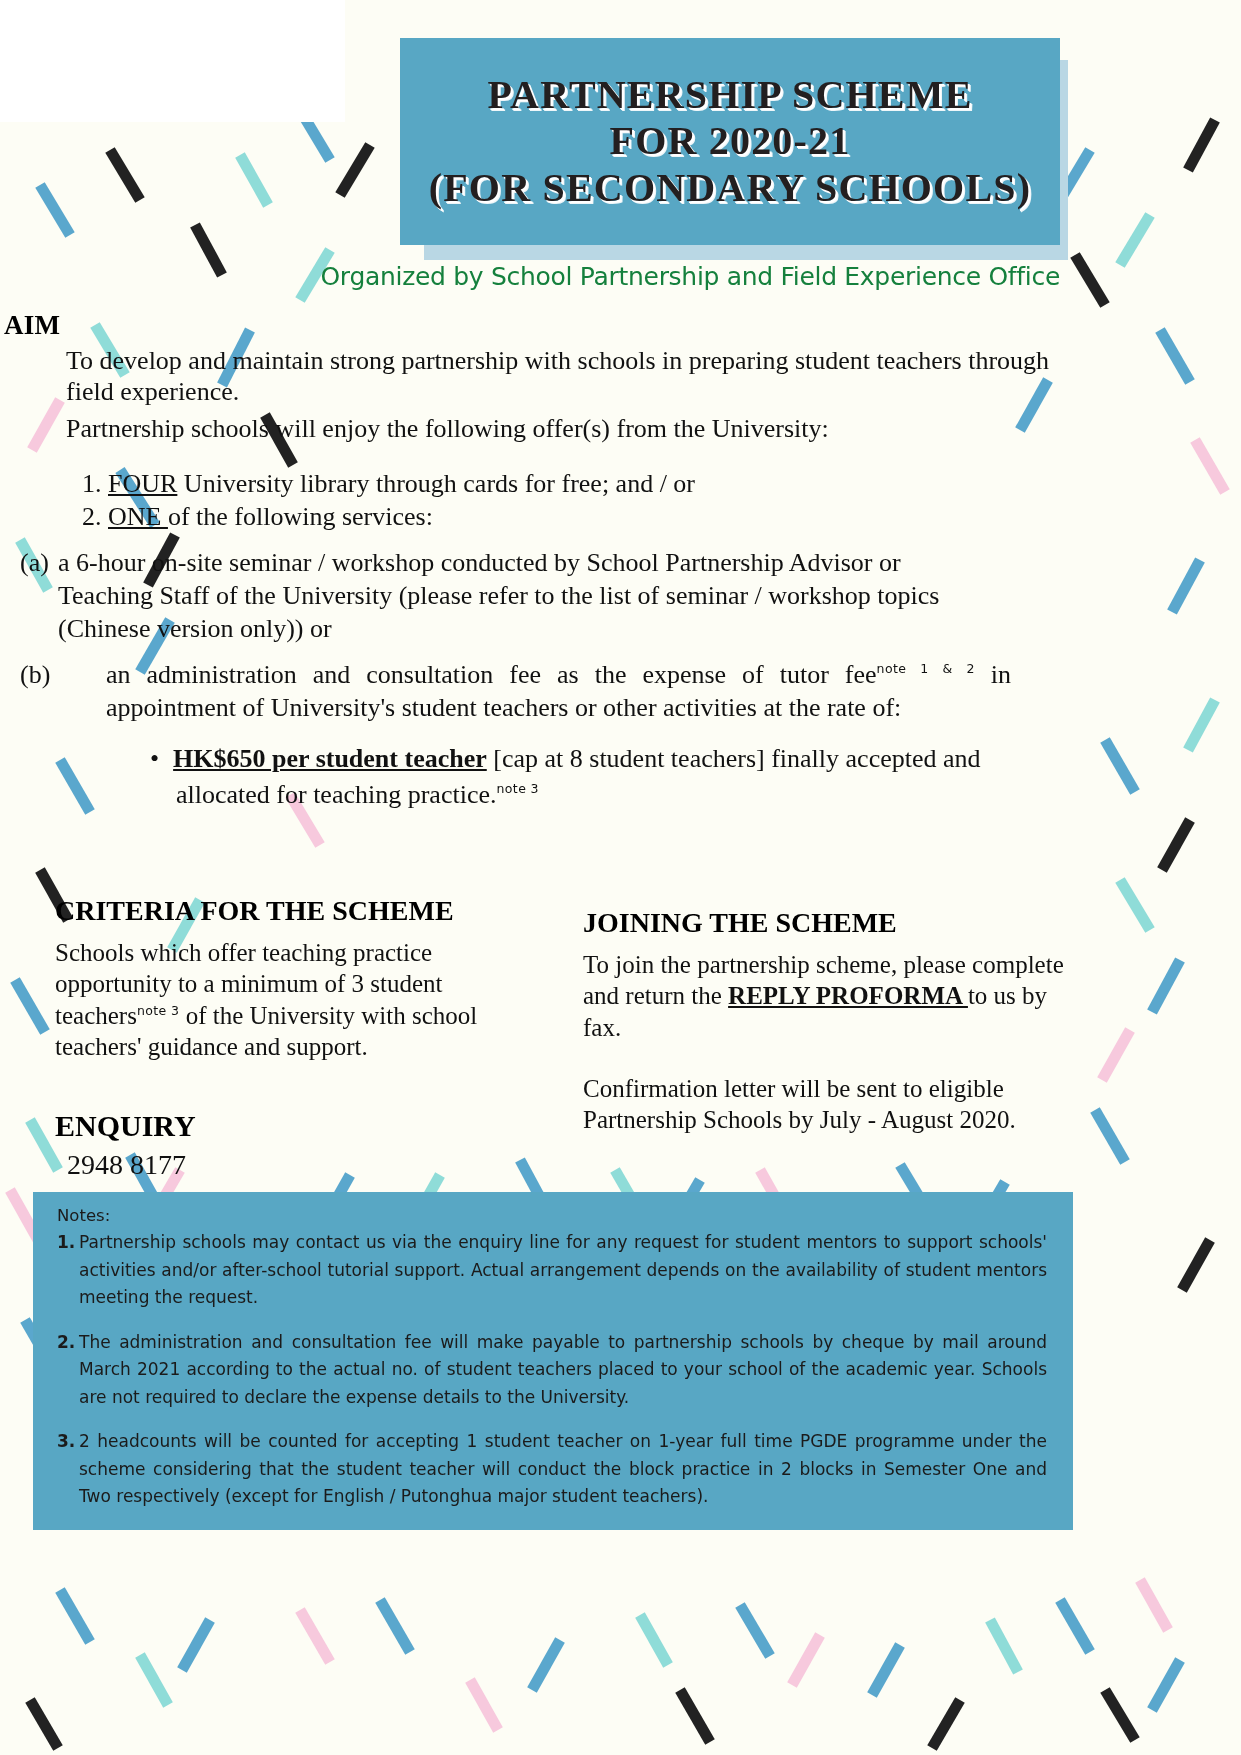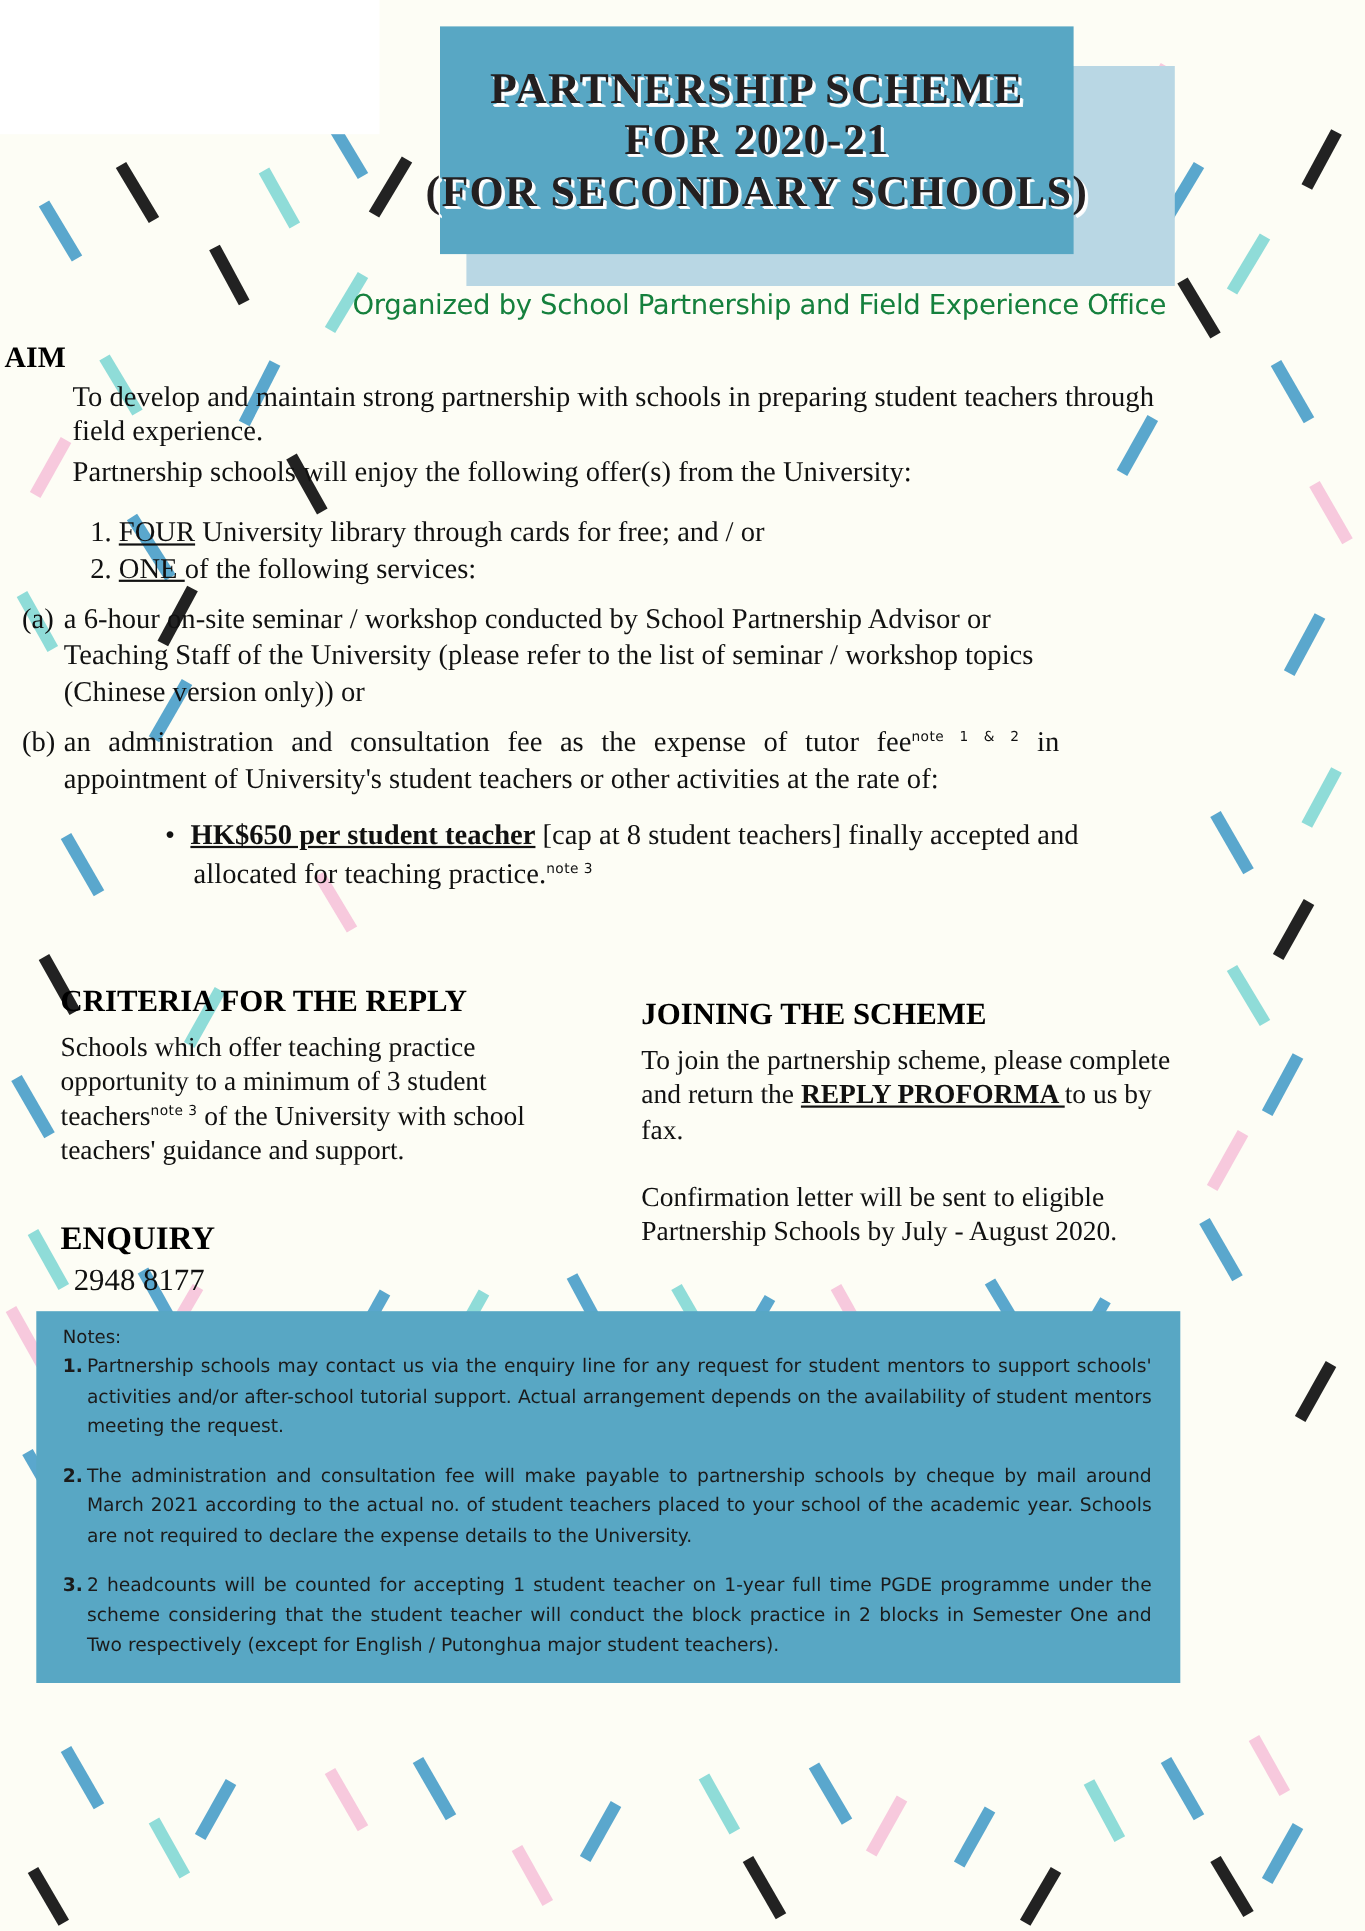--- a/index.html
+++ b/index.html
@@ -29,21 +29,21 @@
   .logo-en{
     font-family:"Liberation Serif", serif;
     font-size:17.5px;color:#1a1a1a;line-height:1.18;white-space:nowrap;
   }
 
   .title-shadow{
     position:absolute;left:424px;top:60px;width:644px;height:200px;
     background:#b9d7e4;z-index:1;
   }
   .title-box{
-    position:absolute;left:400px;top:24px;width:576px;height:207px;
+    position:absolute;left:400px;top:38px;width:660px;height:207px;
     background:#58a7c4;z-index:2;
     display:flex;align-items:center;justify-content:center;
   }
   .title-text{
     font-family:"Liberation Serif", serif;
     font-weight:bold;
     font-size:40px;line-height:1.16;
     color:#231f20;text-align:center;letter-spacing:1.2px;
     text-shadow:2px 2px 0 #ffffff, 3px 3px 0 rgba(255,255,255,.9);
   }
@@ -72,21 +72,21 @@
   ol.num li{
     font-size:26px;line-height:1.28;color:#111;margin-left:82px;
     text-indent:-28px;padding-left:28px;
   }
   .u{text-decoration:underline;}
 
   .lettered{margin-top:14px;}
   .lrow{display:flex;margin:0 0 14px 0;}
   .lmark{width:58px;flex:0 0 58px;font-size:26px;line-height:1.26;color:#111;padding-left:20px;box-sizing:border-box;}
   .ltext{font-size:26px;line-height:1.26;color:#111;width:905px;}
-  .just{text-align:justify;text-align-last:left;}
+  .just{text-align:justify;text-align-last:left;margin-left:48px;}
   sup.note{
     font-family:"DejaVu Sans", sans-serif;
     font-size:12.5px;vertical-align:super;letter-spacing:.4px;
   }
 
   .bullets{margin:16px 0 0 0;padding:0;list-style:none;}
   .bullets li{
     font-size:26px;line-height:1.4;color:#111;margin-left:150px;width:830px;
     text-indent:-26px;padding-left:26px;
   }
@@ -266,21 +266,21 @@
     </div>
   </div>
 
   <ul class="bullets">
     <li><span class="b-u">HK$650 per student teacher</span><span> [cap at 8 student teachers] finally accepted and allocated for teaching practice.</span><sup class="note">note 3</sup></li>
   </ul>
 </div>
 
 <div class="cols">
   <div class="col-l">
-    <h2 class="col-h">CRITERIA FOR THE REPLY</h2>
+    <h2 class="col-h">CRITERIA FOR THE SCHEME</h2>
     <p class="col-p"><span>Schools which offer teaching practice opportunity to a minimum of 3 student teachers</span><sup class="note">note 3</sup><span> of the University with school teachers' guidance and support.</span></p>
   </div>
 
   <div class="col-r">
     <h2 class="col-h">JOINING THE SCHEME</h2>
     <p class="col-p"><span>To join the partnership scheme, please complete and return the </span><span class="b-u">REPLY PROFORMA </span><span>to us by fax.</span></p>
     <p class="col-p gap">Confirmation letter will be sent to eligible Partnership Schools by July - August 2020.</p>
   </div>
 
   <div class="enq">

